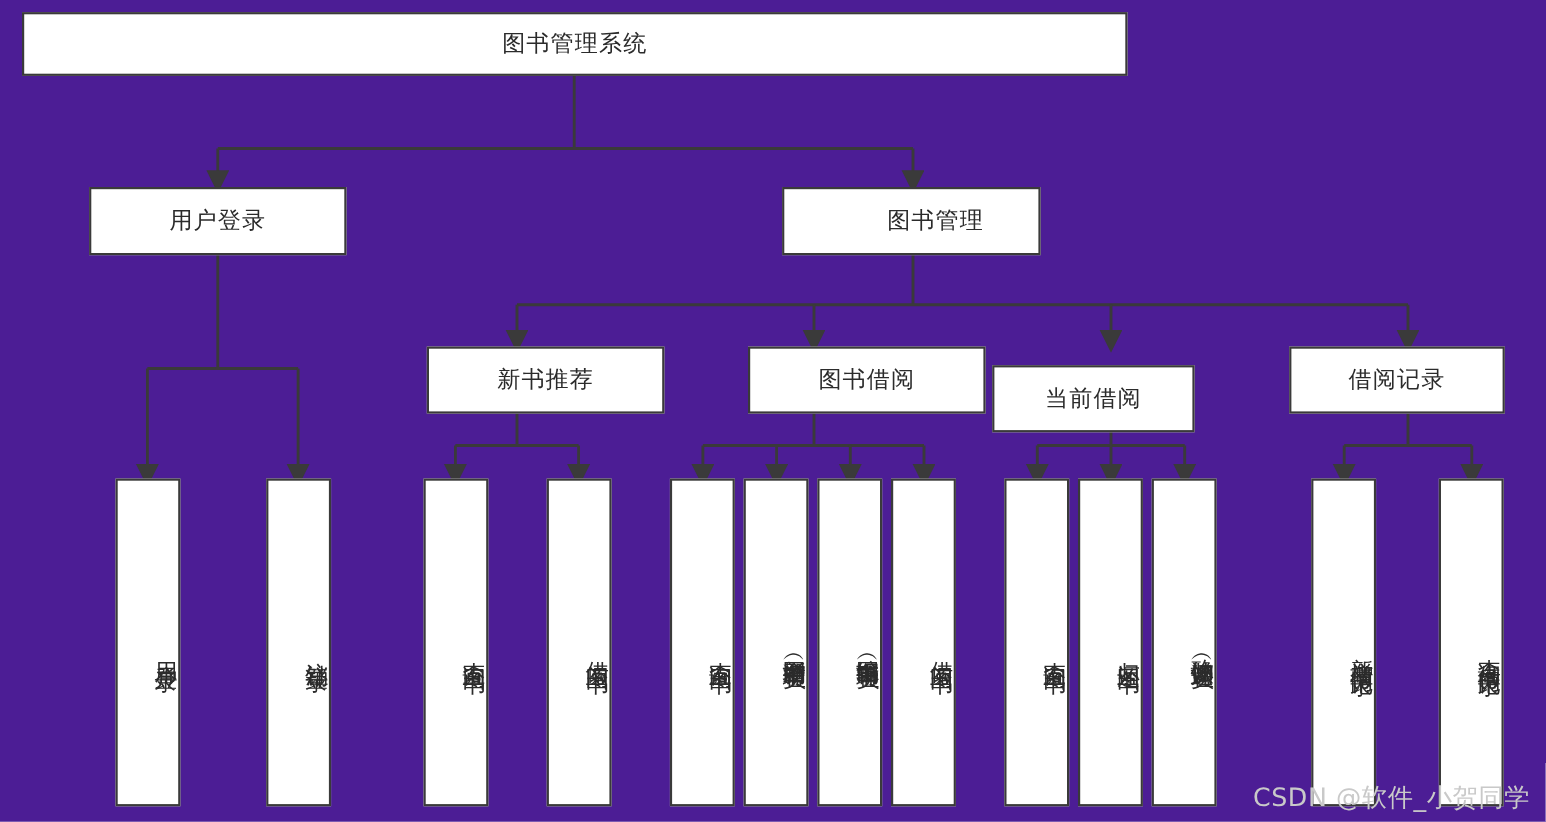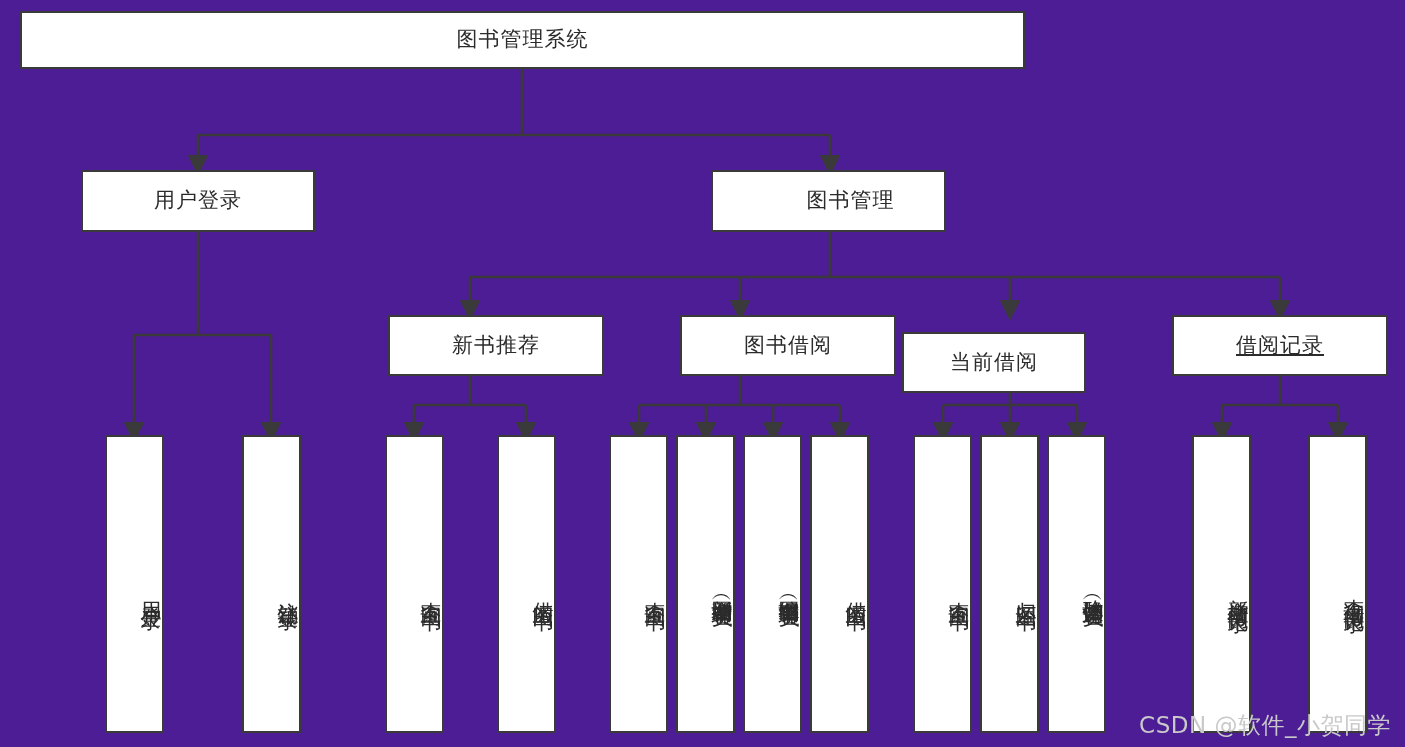--- a/index.html
+++ b/index.html
@@ -123,21 +123,21 @@
   </svg>
 
   <div class="node horizontal" style="left:20px; top:11px; width:1005px; height:58px;">图书管理系统</div>
 
   <div class="node horizontal" style="left:81px; top:170px; width:234px; height:62px;">用户登录</div>
   <div class="node horizontal" style="left:711px; top:170px; width:235px; height:62px;padding-left:44px;">图书管理</div>
 
   <div class="node horizontal" style="left:362px; top:315px; width:216px; height:61px;margin-left:26px;">新书推荐</div>
   <div class="node horizontal" style="left:632px; top:315px; width:216px; height:61px;margin-left:48px;">图书借阅</div>
   <div class="node horizontal" style="left:902px; top:332px; width:184px; height:61px;text-align:center;">当前借阅</div>
-  <div class="node horizontal" style="left:1172px; top:315px; width:216px; height:61px;text-decoration:underline;">借阅记录</div>
+  <div class="node horizontal" style="left:1172px; top:315px; width:196px; height:61px;">借阅记录</div>
 
   <div class="node vertical" style="left:105px; top:435px; width:59px; height:298px;">用户登录</div>
   <div class="node vertical" style="left:242px; top:435px; width:59px; height:298px;">注销登录</div>
 
   <div class="node vertical" style="left:385px; top:435px; width:59px; height:298px;">查询图书</div>
   <div class="node vertical" style="left:497px; top:435px; width:59px; height:298px;">借阅图书</div>
 
   <div class="node vertical" style="left:609px; top:435px; width:59px; height:298px;">查询图书</div>
   <div class="node vertical tall-text" style="left:676px; top:435px; width:59px; height:298px;">新增图书（管理员）</div>
   <div class="node vertical tall-text" style="left:743px; top:435px; width:59px; height:298px;">编辑图书（管理员）</div>

